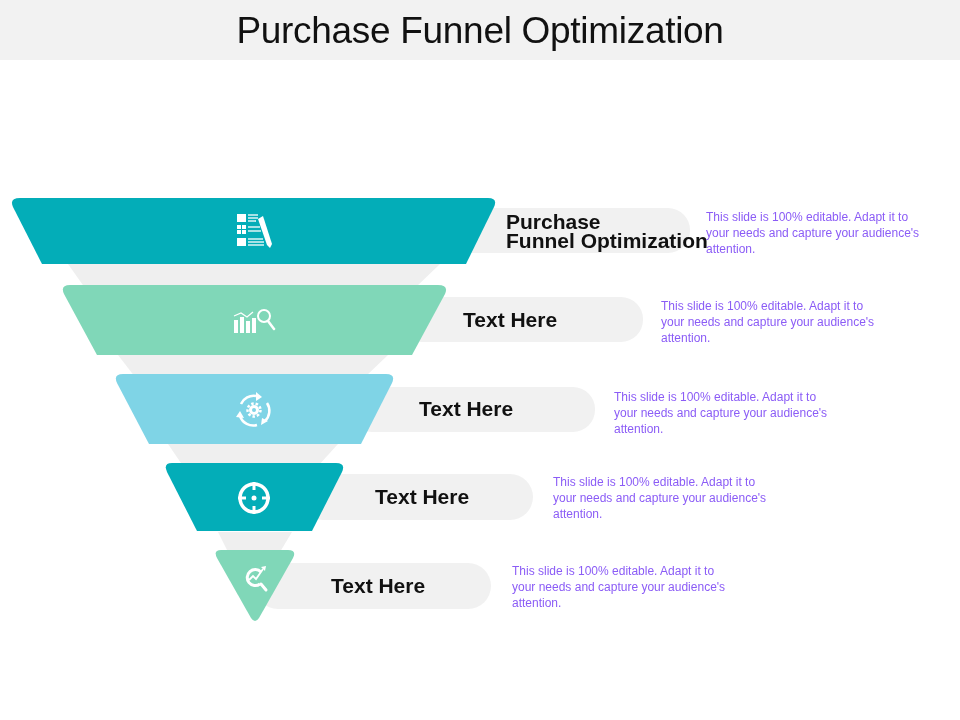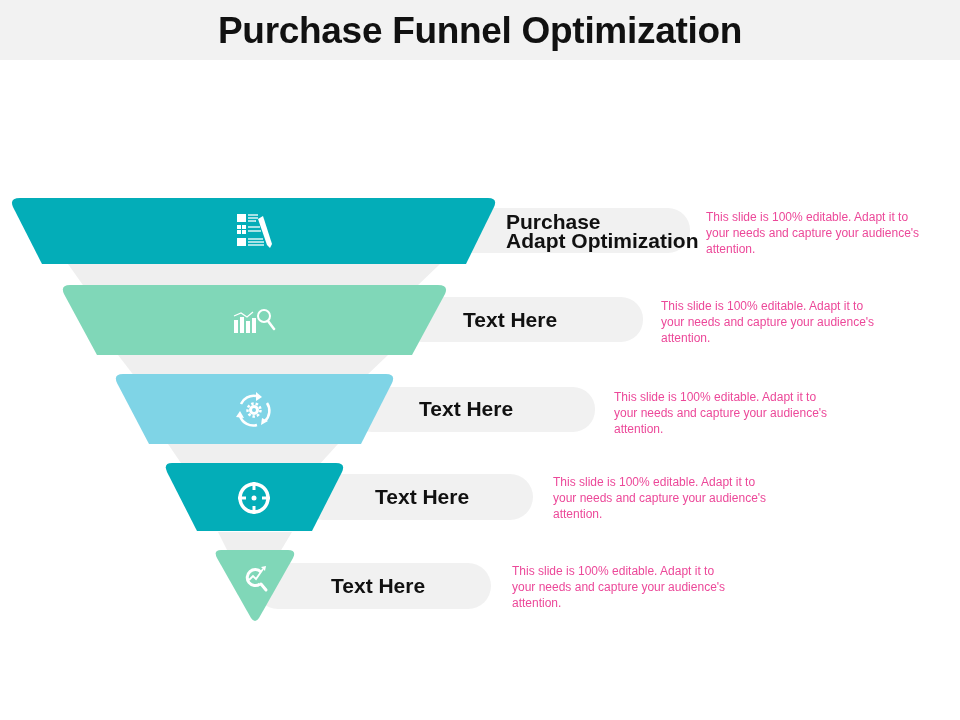--- a/index.html
+++ b/index.html
@@ -6,31 +6,31 @@
   body {
     width: 960px; height: 720px; position: relative; overflow: hidden;
     background: #ffffff;
     font-family: "Liberation Sans", sans-serif;
   }
   .title-bar {
     position: absolute; left: 0; top: 0; width: 960px; height: 60px;
     background: #f2f2f2;
   }
   .title-bar h1 {
-    margin: 0; text-align: center; font-weight: bold;
+    margin: 0; text-align: center; font-weight: normal;
     font-size: 37px; line-height: 62px; color: #111;
     letter-spacing: -0.3px;
   }
   svg.funnel { position: absolute; left: 0; top: 0; }
   .label {
     position: absolute; font-weight: bold; font-size: 21px; color: #111;
     line-height: 19px;
   }
   .desc {
-    position: absolute; font-size: 12px; color: #ec4899; line-height: 16px;
+    position: absolute; font-size: 12px; color: #8b5cf6; line-height: 16px;
     width: 215px;
   }
 </style>
 </head>
 <body>
 
 <div class="title-bar">
   <h1>Purchase Funnel Optimization</h1>
 </div>
 
@@ -105,21 +105,21 @@
   <g stroke="#fff" fill="none">
     <path d="M261,572 A8,8 0 1 0 260,584" stroke-width="3"></path>
     <polyline points="249,580 253,576 256,579 263,569" stroke-width="1.8"></polyline>
     <polygon points="261,567 266,566 265,571" fill="#fff" stroke="none"></polygon>
     <line x1="261" y1="584" x2="266" y2="590" stroke-width="3" stroke-linecap="round"></line>
   </g>
 </svg>
 
 <div class="label" style="left:506px; top:212px;">
   <div>Purchase</div>
-  <div>Adapt Optimization</div>
+  <div>Funnel Optimization</div>
 </div>
 <div class="desc" style="left:706px; top:209px;">This slide is 100% editable. Adapt it to your needs and capture your audience's attention.</div>
 
 <div class="label" style="left:463px; top:310px;">Text Here</div>
 <div class="desc" style="left:661px; top:298px;">This slide is 100% editable. Adapt it to your needs and capture your audience's attention.</div>
 
 <div class="label" style="left:419px; top:399px;">Text Here</div>
 <div class="desc" style="left:614px; top:389px;">This slide is 100% editable. Adapt it to your needs and capture your audience's attention.</div>
 
 <div class="label" style="left:375px; top:487px;">Text Here</div>

